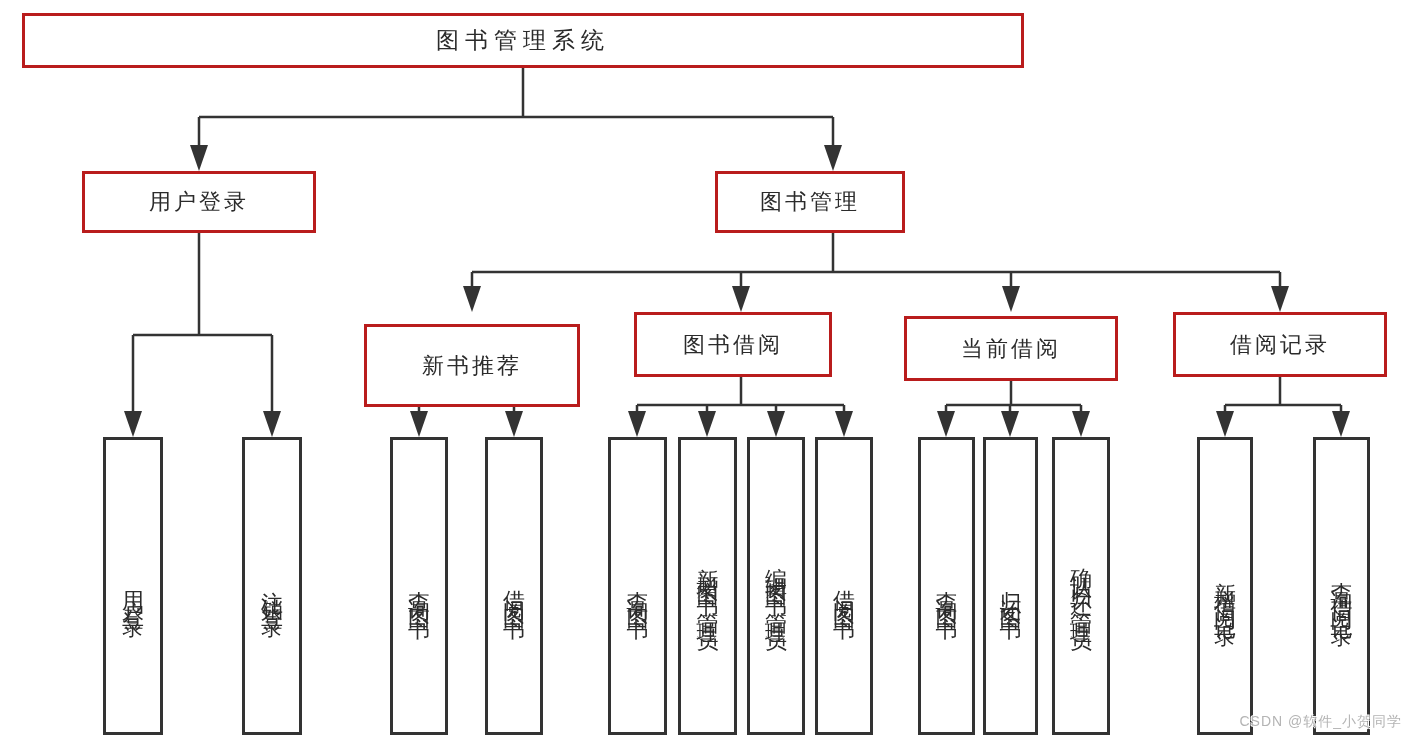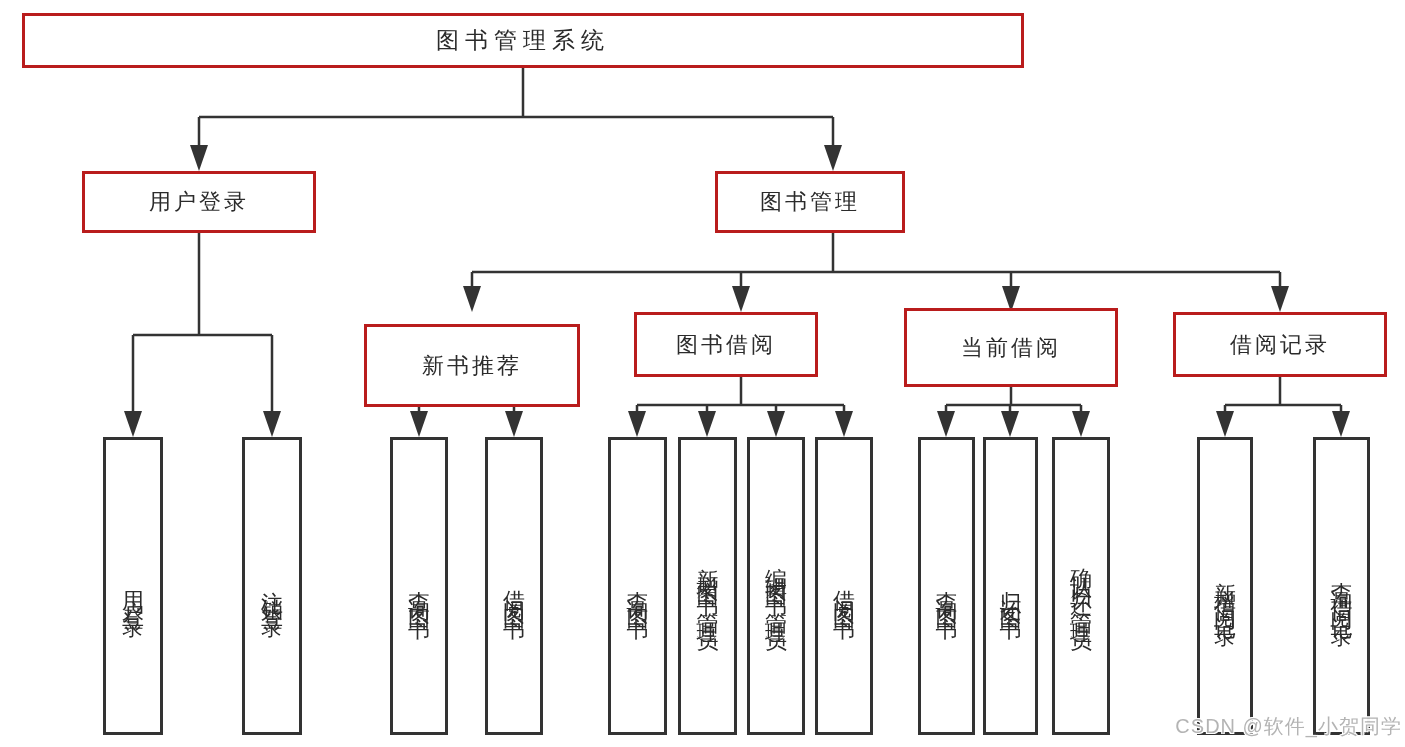--- a/index.html
+++ b/index.html
@@ -18,21 +18,21 @@
     position:absolute;top:437px;height:298px;box-sizing:border-box;background:#ffffff;
     border:3px solid #333333;display:flex;align-items:center;justify-content:center;z-index:2;
   }
   .vbox .vlabel{
     writing-mode:vertical-lr;text-orientation:mixed;
     font-size:22px;letter-spacing:9px;line-height:1.1;color:#2b2b2b;
     margin-bottom:-9px;white-space:nowrap;
   }
   .watermark{
     position:absolute;top:713px;right:3px;z-index:5;
-    font-size:20px;color:#b4b4b4;letter-spacing:1px;
+    font-size:14px;color:#b4b4b4;letter-spacing:1px;
     text-shadow:-1px -1px 0 #ffffff,1px -1px 0 #ffffff,-1px 1px 0 #ffffff,1px 1px 0 #ffffff;
     white-space:nowrap;
   }
 </style>
 </head>
 <body>
 
 <div class="stage">
 
   <svg class="wires" width="1405" height="747" viewBox="0 0 1405 747">
@@ -75,24 +75,24 @@
   <div class="hbox" style="left:82px;top:171px;width:234px;height:62px">
     <span>用户登录</span>
   </div>
   <div class="hbox" style="left:715px;top:171px;width:190px;height:62px">
     <span>图书管理</span>
   </div>
 
   <div class="hbox" style="left:364px;top:324px;width:216px;height:83px">
     <span>新书推荐</span>
   </div>
-  <div class="hbox" style="left:634px;top:312px;width:184px;height:65px">
+  <div class="hbox" style="left:634px;top:312px;width:198px;height:65px">
     <span>图书借阅</span>
   </div>
-  <div class="hbox" style="left:904px;top:308px;width:214px;height:79px">
+  <div class="hbox" style="left:904px;top:316px;width:214px;height:65px">
     <span>当前借阅</span>
   </div>
   <div class="hbox" style="left:1173px;top:312px;width:214px;height:65px">
     <span>借阅记录</span>
   </div>
 
   <div class="vbox" style="left:103px;width:60px">
     <span class="vlabel">用户登录</span>
   </div>
   <div class="vbox" style="left:242px;width:60px">

